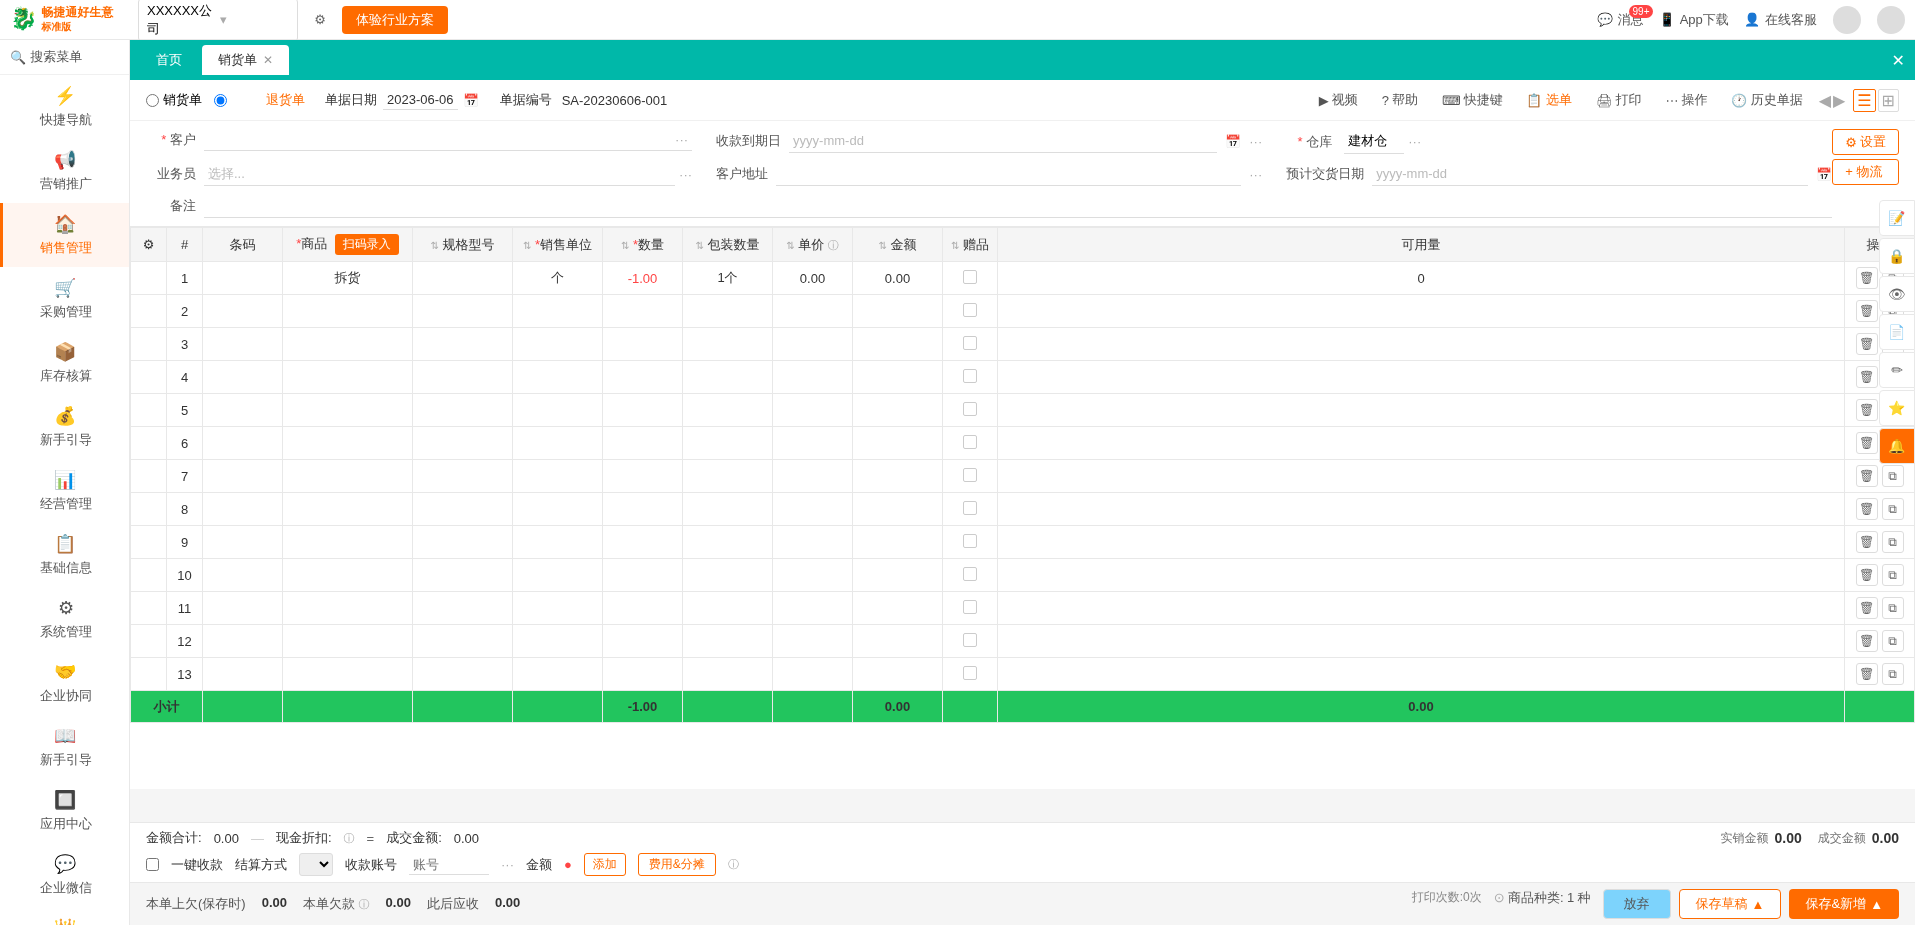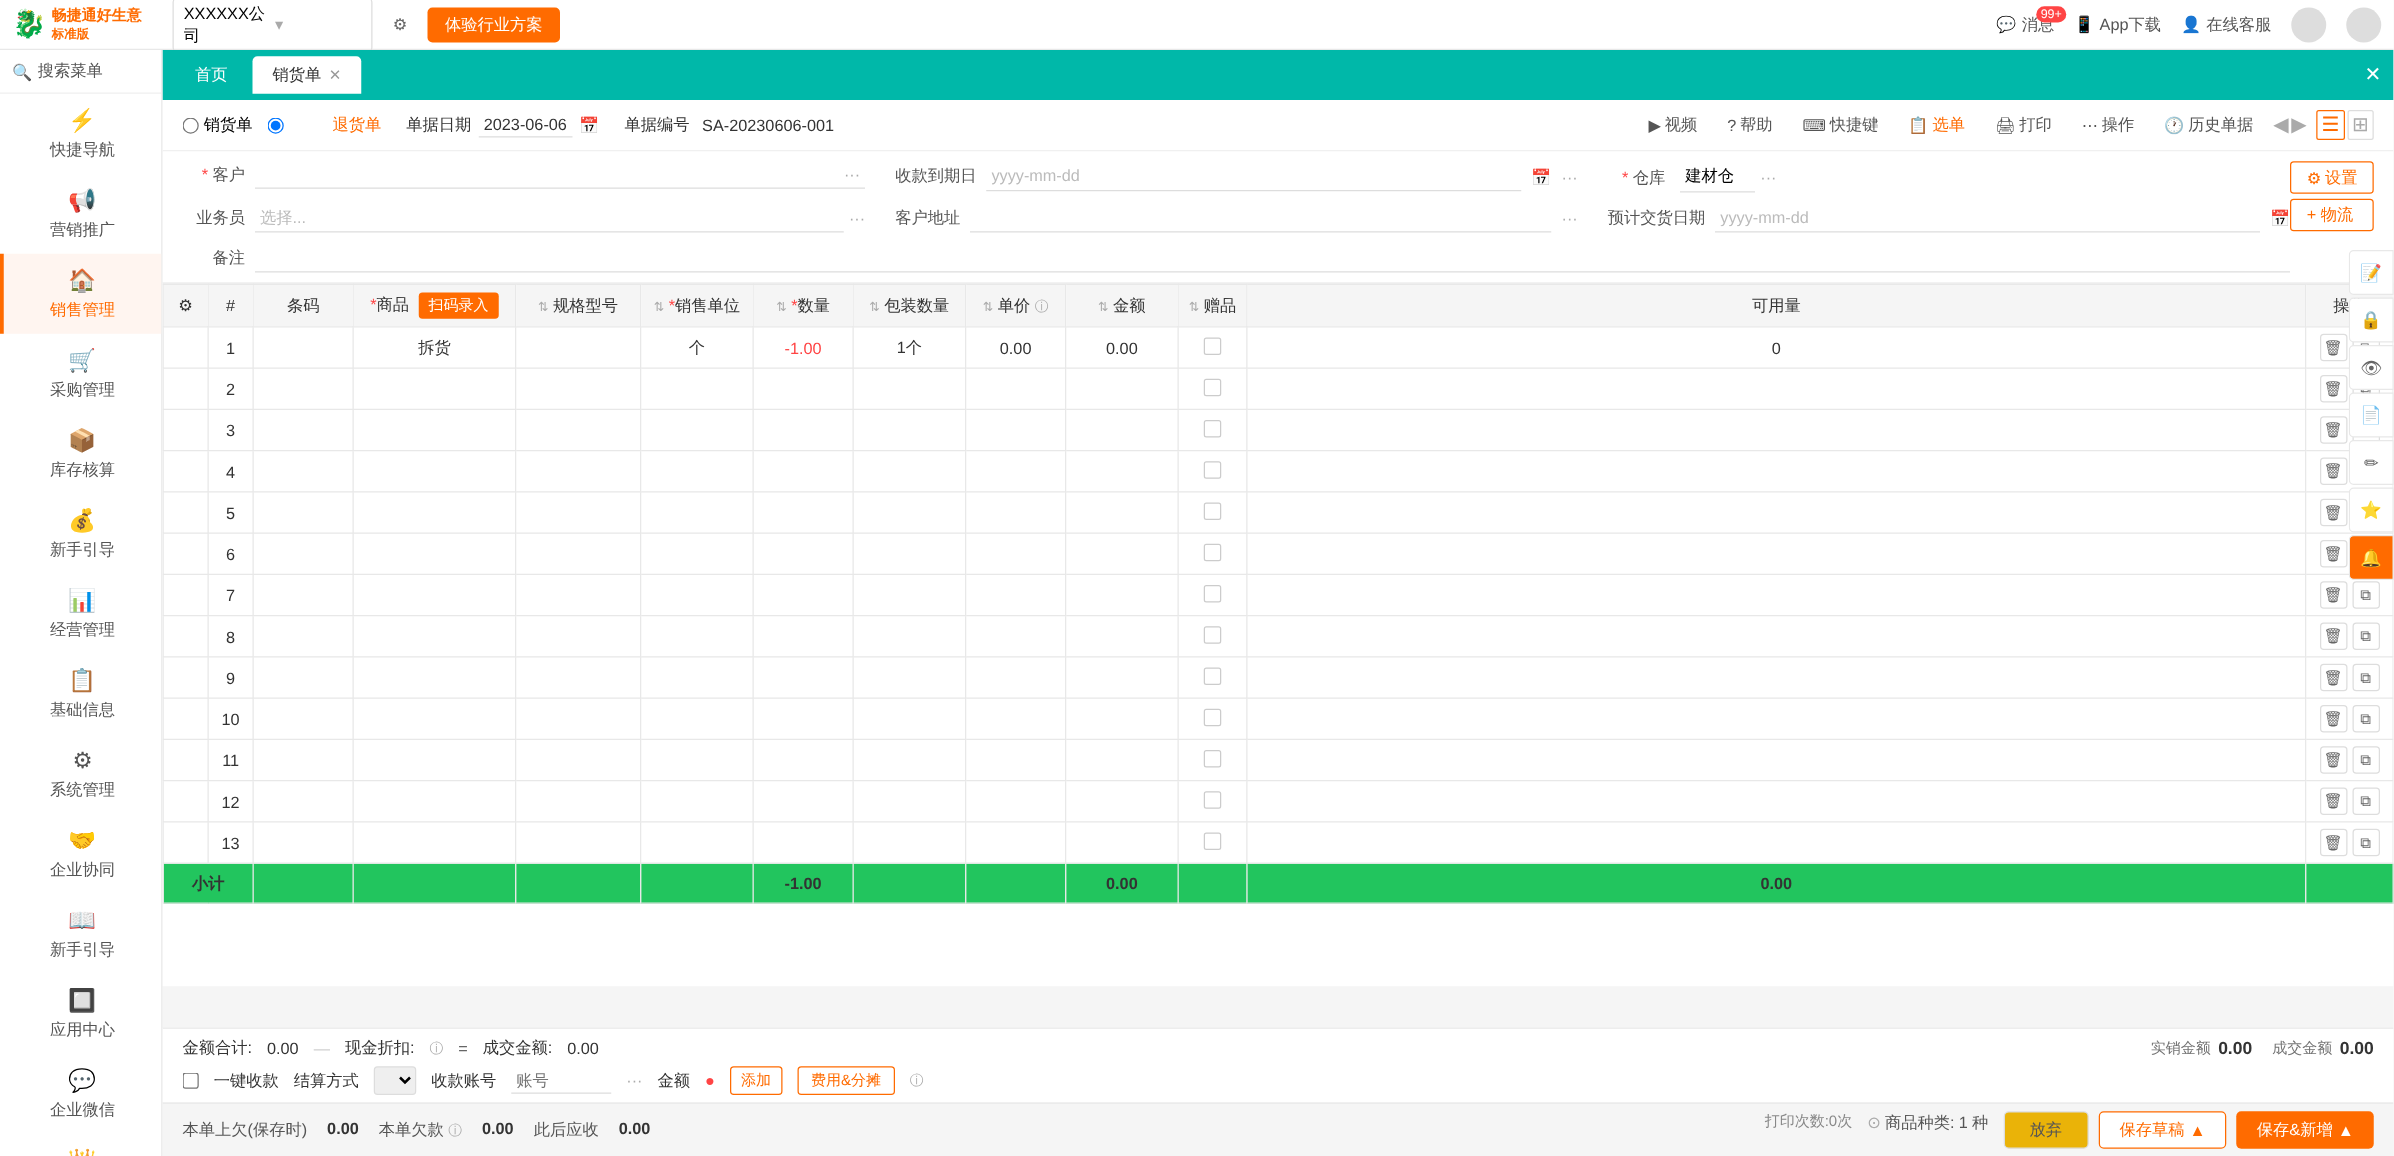--- a/index.html
+++ b/index.html
@@ -82,21 +82,21 @@
     .checkbox-inline { cursor: pointer; }
     .bottom-right-summary { margin-left: auto; display: flex; gap: 16px; align-items: center; }
     .summary-item { display: flex; align-items: center; gap: 6px; }
     .summary-label { color: #737373; font-size: 12px; }
     .summary-value { color: #333; font-weight: bold; font-size: 14px; }
 
     
     .footer-bar { background: #f5f5f5; border-top: 1px solid #e8e8e8; padding: 6px 16px; display: flex; align-items: center; gap: 16px; flex-shrink: 0; }
     .footer-info { display: flex; align-items: flex-start; gap: 16px; color: #555; font-size: 12px; }
     .footer-actions { margin-left: auto; display: flex; gap: 8px; }
-    .btn-discard { border: 1px solid #ddd; background: #eab308; color: #555; border-radius: 4px; padding: 5px 20px; cursor: pointer; font-size: 13px; }
+    .btn-discard { border: 1px solid #ddd; background: #7dd3fc; color: #555; border-radius: 4px; padding: 5px 20px; cursor: pointer; font-size: 13px; }
     .btn-draft { border: 1px solid #ff6b00; background: #fff; color: #ff6b00; border-radius: 4px; padding: 5px 16px; cursor: pointer; font-size: 13px; display: flex; align-items: center; gap: 4px; }
     .btn-save { background: #ff6b00; color: #fff; border: none; border-radius: 4px; padding: 5px 16px; cursor: pointer; font-size: 13px; display: flex; align-items: center; gap: 4px; }
     .print-count { color: #888; font-size: 12px; }
     .product-type { color: #555; font-size: 12px; }
 
     
     .right-float { position: fixed; right: 0; top: 200px; display: flex; flex-direction: column; gap: 2px; z-index: 100; }
     .float-btn { width: 36px; height: 36px; background: #fff; border: 1px solid #e8e8e8; display: flex; align-items: center; justify-content: center; cursor: pointer; color: #666; font-size: 14px; border-radius: 4px 0 0 4px; }
     .float-btn.orange { background: #ff6b00; color: #fff; }
 

